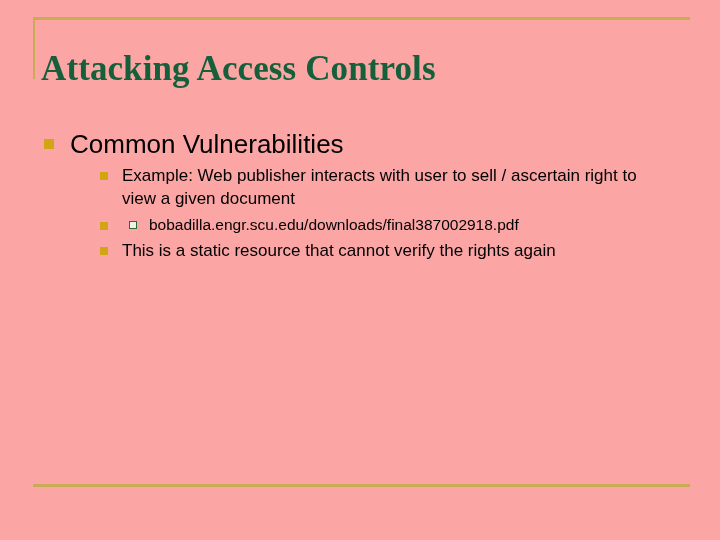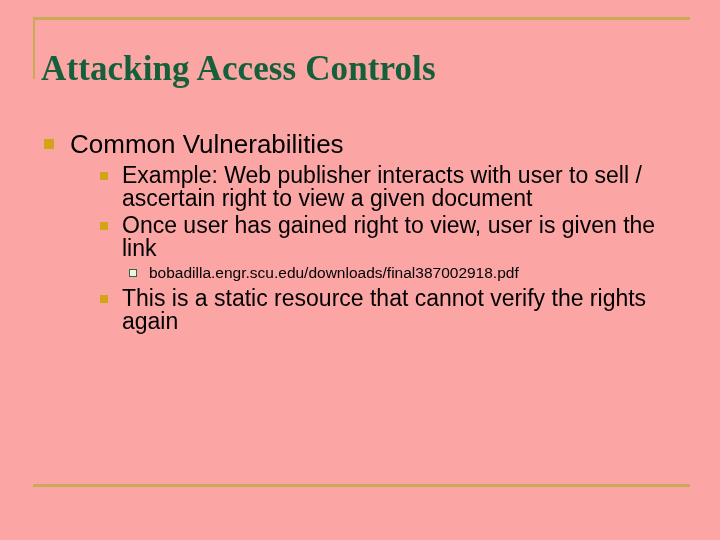--- a/index.html
+++ b/index.html
@@ -124,21 +124,21 @@
   .lvl3 .bullet-mark {
     left: 100px;
     top: 8px;
     width: 8px;
     height: 8px;
     background: #d2a517;
   }
   .lvl3 .bullet-text {
     margin-left: 122px;
     padding-right: 58px;
-    font-size: 23px;
+    font-size: 17px;
     line-height: 23px;
   }
 
   
   .lvl4 { margin: 2px 0 2px 0; }
   .lvl4 .bullet-mark {
     left: 129px;
     top: 7px;
     width: 8px;
     height: 8px;
@@ -170,21 +170,20 @@
     </div>
 
 
     <div class="bullet-row lvl3">
       <span class="bullet-mark"></span>
       <span class="bullet-text">Example: Web publisher interacts with user to sell / ascertain right to view a given document</span>
     </div>
 
     <div class="bullet-row lvl3">
       <span class="bullet-mark"></span>
-      <span class="bullet-text">Once user has gained right to view, user is given the link</span>
     </div>
 
     <div class="bullet-row lvl4">
       <span class="bullet-mark"></span>
       <span class="bullet-text">bobadilla.engr.scu.edu/downloads/final387002918.pdf</span>
     </div>
 
     <div class="bullet-row lvl3">
       <span class="bullet-mark"></span>
       <span class="bullet-text">This is a static resource that cannot verify the rights again</span>

